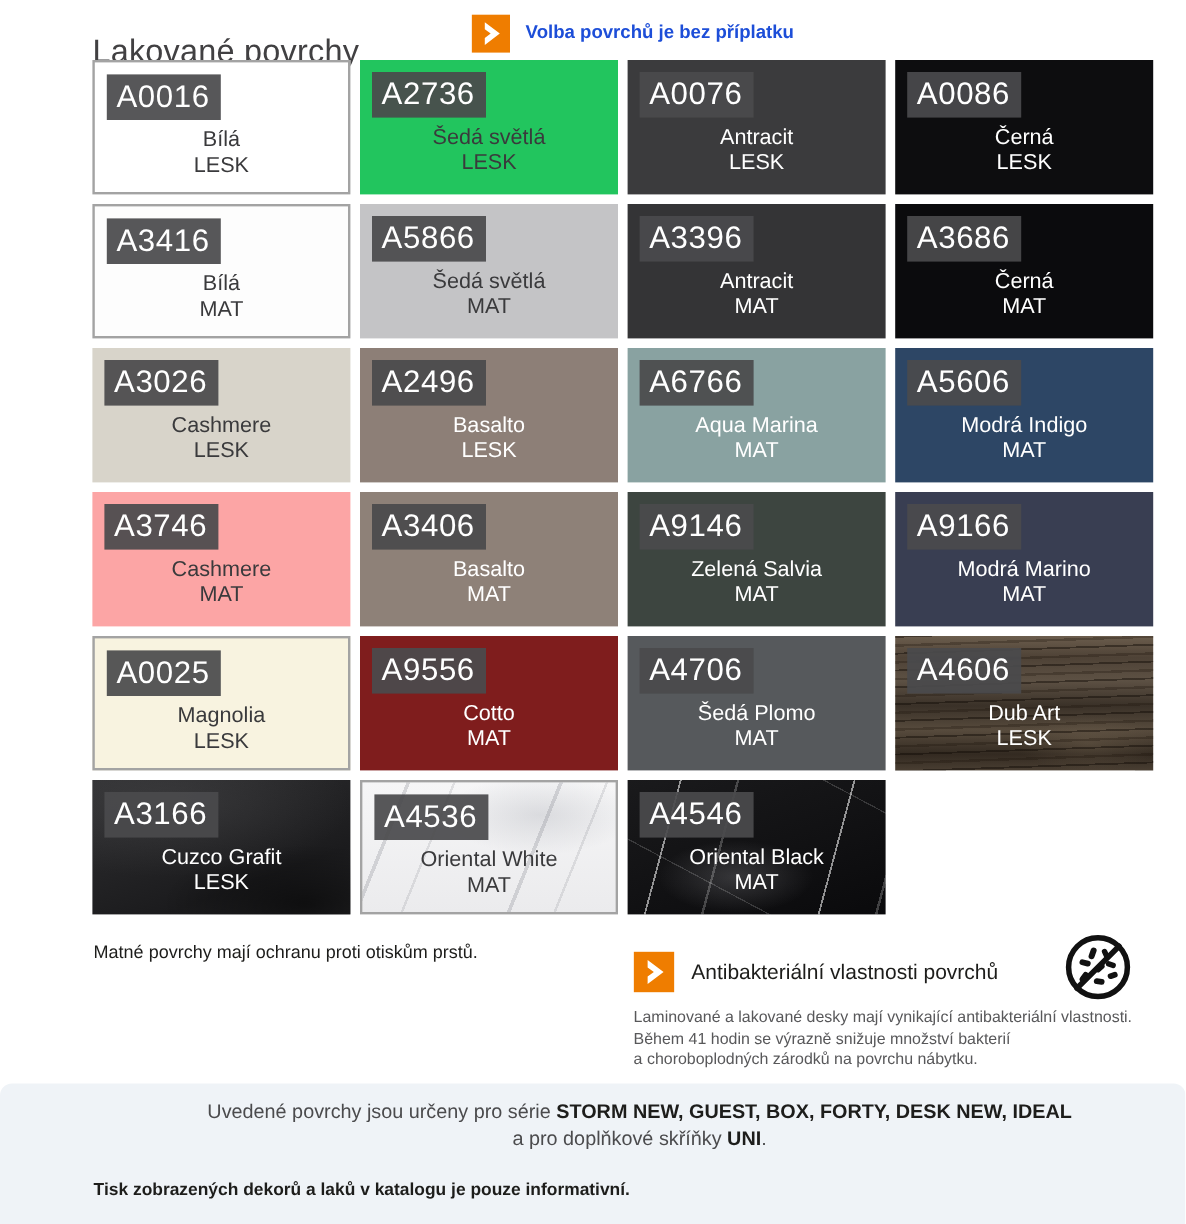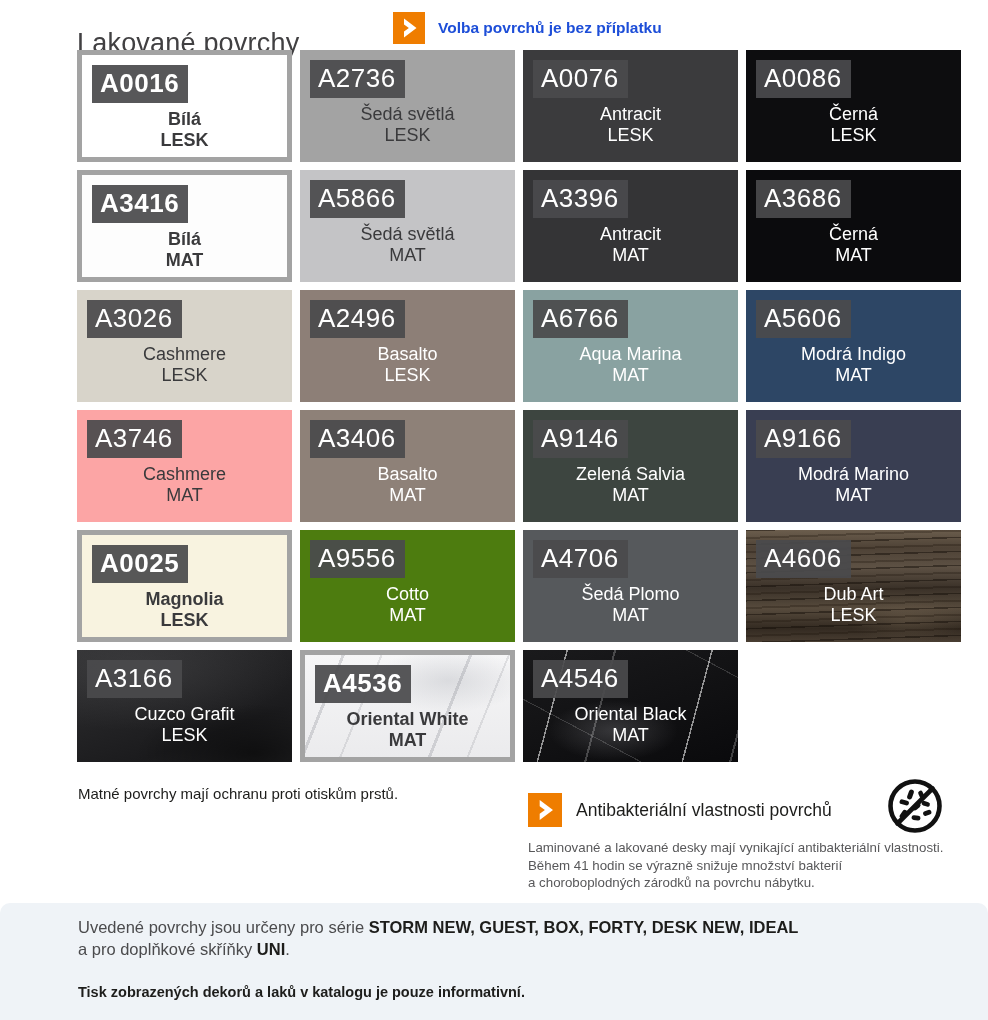--- a/index.html
+++ b/index.html
@@ -16,21 +16,21 @@
   .top-note{position:absolute;left:393px;top:12px;display:flex;align-items:center;}
   .arrow-badge{width:32px;height:32px;display:block;flex:0 0 auto;}
   .top-note-text{margin-left:13px;font-size:15.5px;font-weight:600;color:#1d4ed8;}
 
   
   .grid{
     position:absolute;left:77px;top:50px;width:884px;
     display:grid;grid-template-columns:repeat(4,215px);grid-auto-rows:112px;gap:8px;
   }
   .swatch{position:relative;box-sizing:border-box;}
-  .swatch.bordered{border:5px solid #a3a3a3;font-weight:bold;}
+  .swatch.bordered{border:2px solid #a3a3a3;}
   .code{
     position:absolute;left:10px;top:10px;
     background:rgba(74,74,76,.93);color:#fff;
     font-size:26px;line-height:1;padding:5px 9px 7px 8px;letter-spacing:.5px;
   }
   .labels{position:absolute;left:0;right:0;top:54px;text-align:center;font-size:18px;line-height:21px;}
   .t-dark .labels{color:#3a3a3c;}
   .t-light .labels{color:#fff;}
 
   
@@ -69,21 +69,21 @@
   .antibact-title{margin-left:14px;font-size:17.5px;color:#1d1d1b;}
   .antibact-body{margin-top:12px;font-size:13.3px;line-height:17.5px;color:#58585a;}
   .bacteria{position:absolute;left:886px;top:777px;width:58px;height:58px;}
 
   
   .footer{
     position:absolute;left:0;top:903px;width:988px;height:117px;
     background:#eff3f7;border-radius:10px 10px 0 0;box-sizing:border-box;
     padding:13px 0 0 78px;
   }
-  .footer-line{font-size:16.5px;line-height:22px;color:#4b4b4d;}
+  .footer-line{font-size:16.5px;line-height:22px;color:#4b4b4d;text-align:center;}
   .footer-line b{color:#1d1d1b;font-weight:700;}
   .footer-disclaimer{margin-top:24px;font-size:14.5px;font-weight:600;color:#1d1d1b;}
 </style>
 </head>
 <body>
 
 <div class="page">
 
   <h1 class="page-title">Lakované povrchy</h1>
 
@@ -97,21 +97,21 @@
 
   <div class="grid">
     <div class="swatch t-dark bordered" style="background: rgb(255, 255, 255);">
       <span class="code">A0016</span>
       <div class="labels">
         <div>Bílá</div>
         <div>LESK</div>
       </div>
     </div>
 
-    <div class="swatch t-dark" style="background: #a3a3a3;">
+    <div class="swatch t-dark" style="background: #22c55e;">
       <span class="code">A2736</span>
       <div class="labels">
         <div>Šedá světlá</div>
         <div>LESK</div>
       </div>
     </div>
 
     <div class="swatch t-light" style="background: rgb(59, 59, 61);">
       <span class="code">A0076</span>
       <div class="labels">
@@ -225,21 +225,21 @@
     </div>
 
     <div class="swatch t-dark bordered" style="background: rgb(248, 243, 224);">
       <span class="code">A0025</span>
       <div class="labels">
         <div>Magnolia</div>
         <div>LESK</div>
       </div>
     </div>
 
-    <div class="swatch t-light" style="background: #4d7c0f; padding-left: 14px;">
+    <div class="swatch t-light" style="background: #7f1d1d; padding-left: 14px;">
       <span class="code">A9556</span>
       <div class="labels">
         <div>Cotto</div>
         <div>MAT</div>
       </div>
     </div>
 
     <div class="swatch t-light" style="background: rgb(86, 89, 92);">
       <span class="code">A4706</span>
       <div class="labels">

